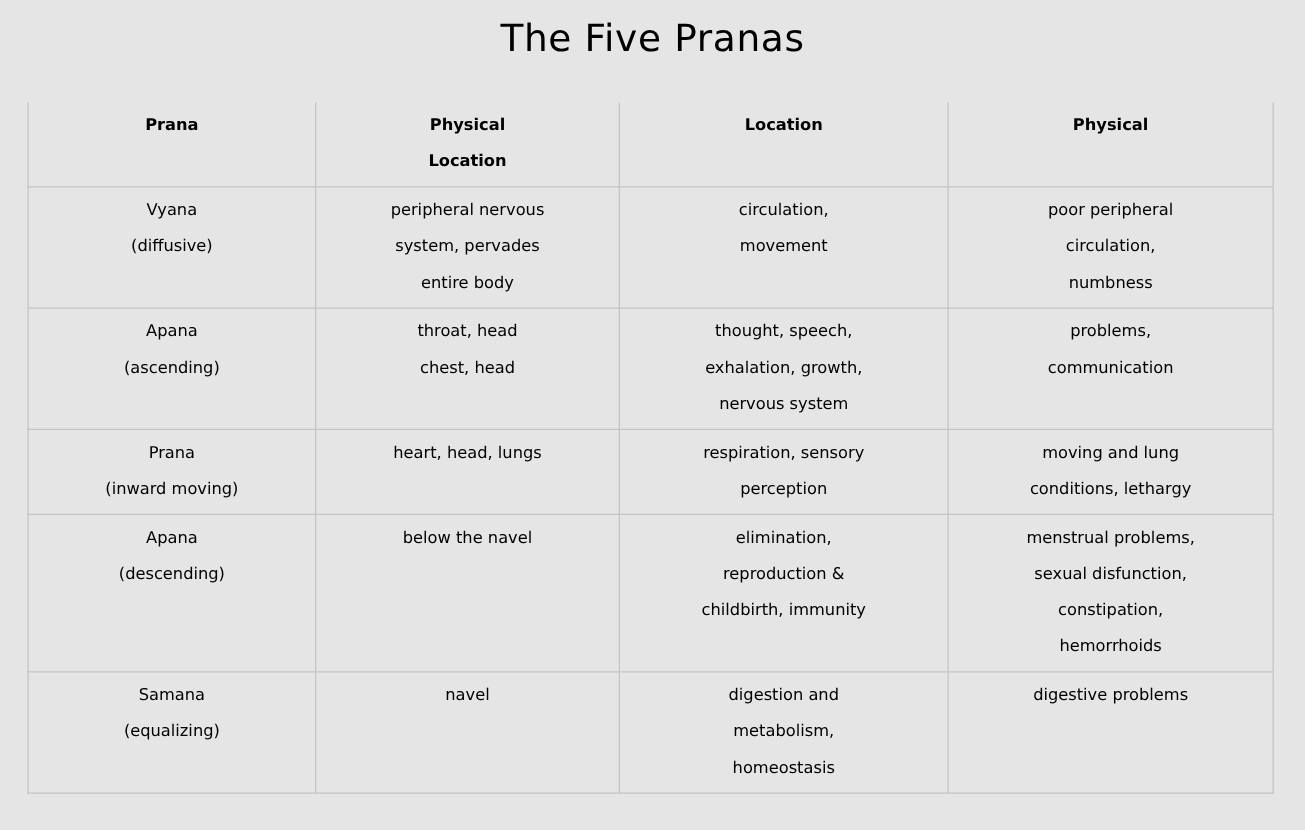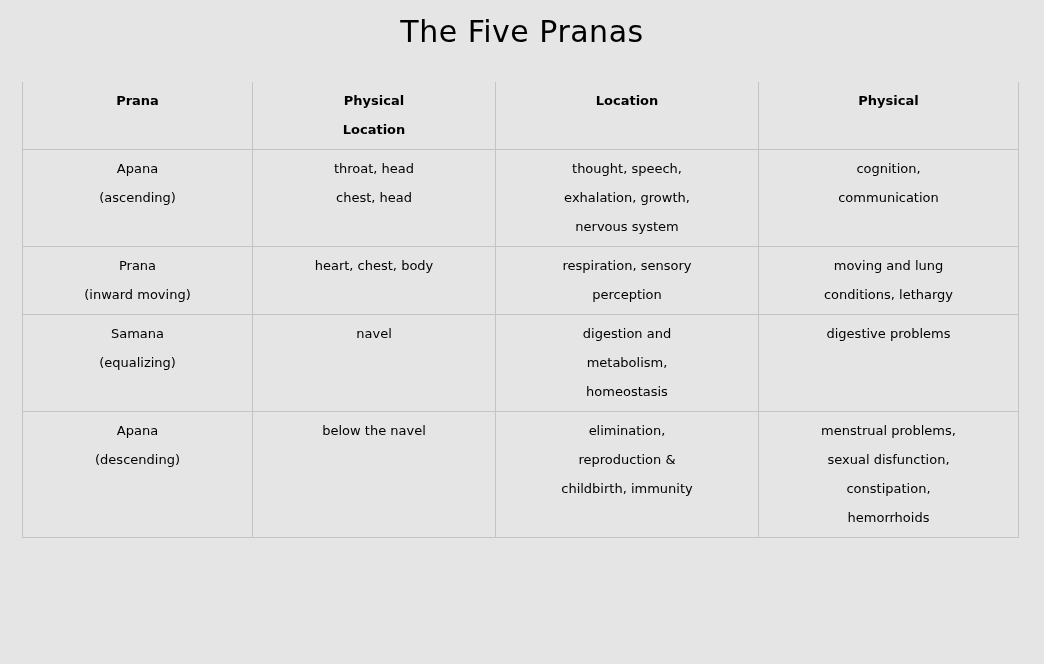--- a/index.html
+++ b/index.html
@@ -73,56 +73,68 @@
       <tr>
         <th>Prana</th>
         <th>Physical
 Location</th>
         <th>Location</th>
         <th>Physical</th>
       </tr>
     </thead>
     <tbody>
       <tr>
+        <td>Vyana
+(diffusive)</td>
+        <td>peripheral nervous
+system, pervades
+entire body</td>
+        <td>circulation,
+movement</td>
+        <td>poor peripheral
+circulation,
+numbness</td>
+      </tr>
+      <tr>
         <td>Apana
 (ascending)</td>
         <td>throat, head
 chest, head</td>
         <td>thought, speech,
 exhalation, growth,
 nervous system</td>
-        <td>cognition,
+        <td>problems,
 communication</td>
       </tr>
       <tr>
         <td>Prana
 (inward moving)</td>
-        <td>heart, chest, body</td>
+        <td>heart, head, lungs</td>
         <td>respiration, sensory
 perception</td>
         <td>moving and lung
 conditions, lethargy</td>
-      </tr>
-      <tr>
-        <td>Samana
-(equalizing)</td>
-        <td>navel</td>
-        <td>digestion and
-metabolism,
-homeostasis</td>
-        <td>digestive problems</td>
       </tr>
       <tr>
         <td>Apana
 (descending)</td>
         <td>below the navel</td>
         <td>elimination,
 reproduction &amp;
 childbirth, immunity</td>
         <td>menstrual problems,
 sexual disfunction,
 constipation,
 hemorrhoids</td>
       </tr>
+      <tr>
+        <td>Samana
+(equalizing)</td>
+        <td>navel</td>
+        <td>digestion and
+metabolism,
+homeostasis</td>
+        <td>digestive problems</td>
+      </tr>
     </tbody>
   </table>
 
 </div>
 
 </body></html>

